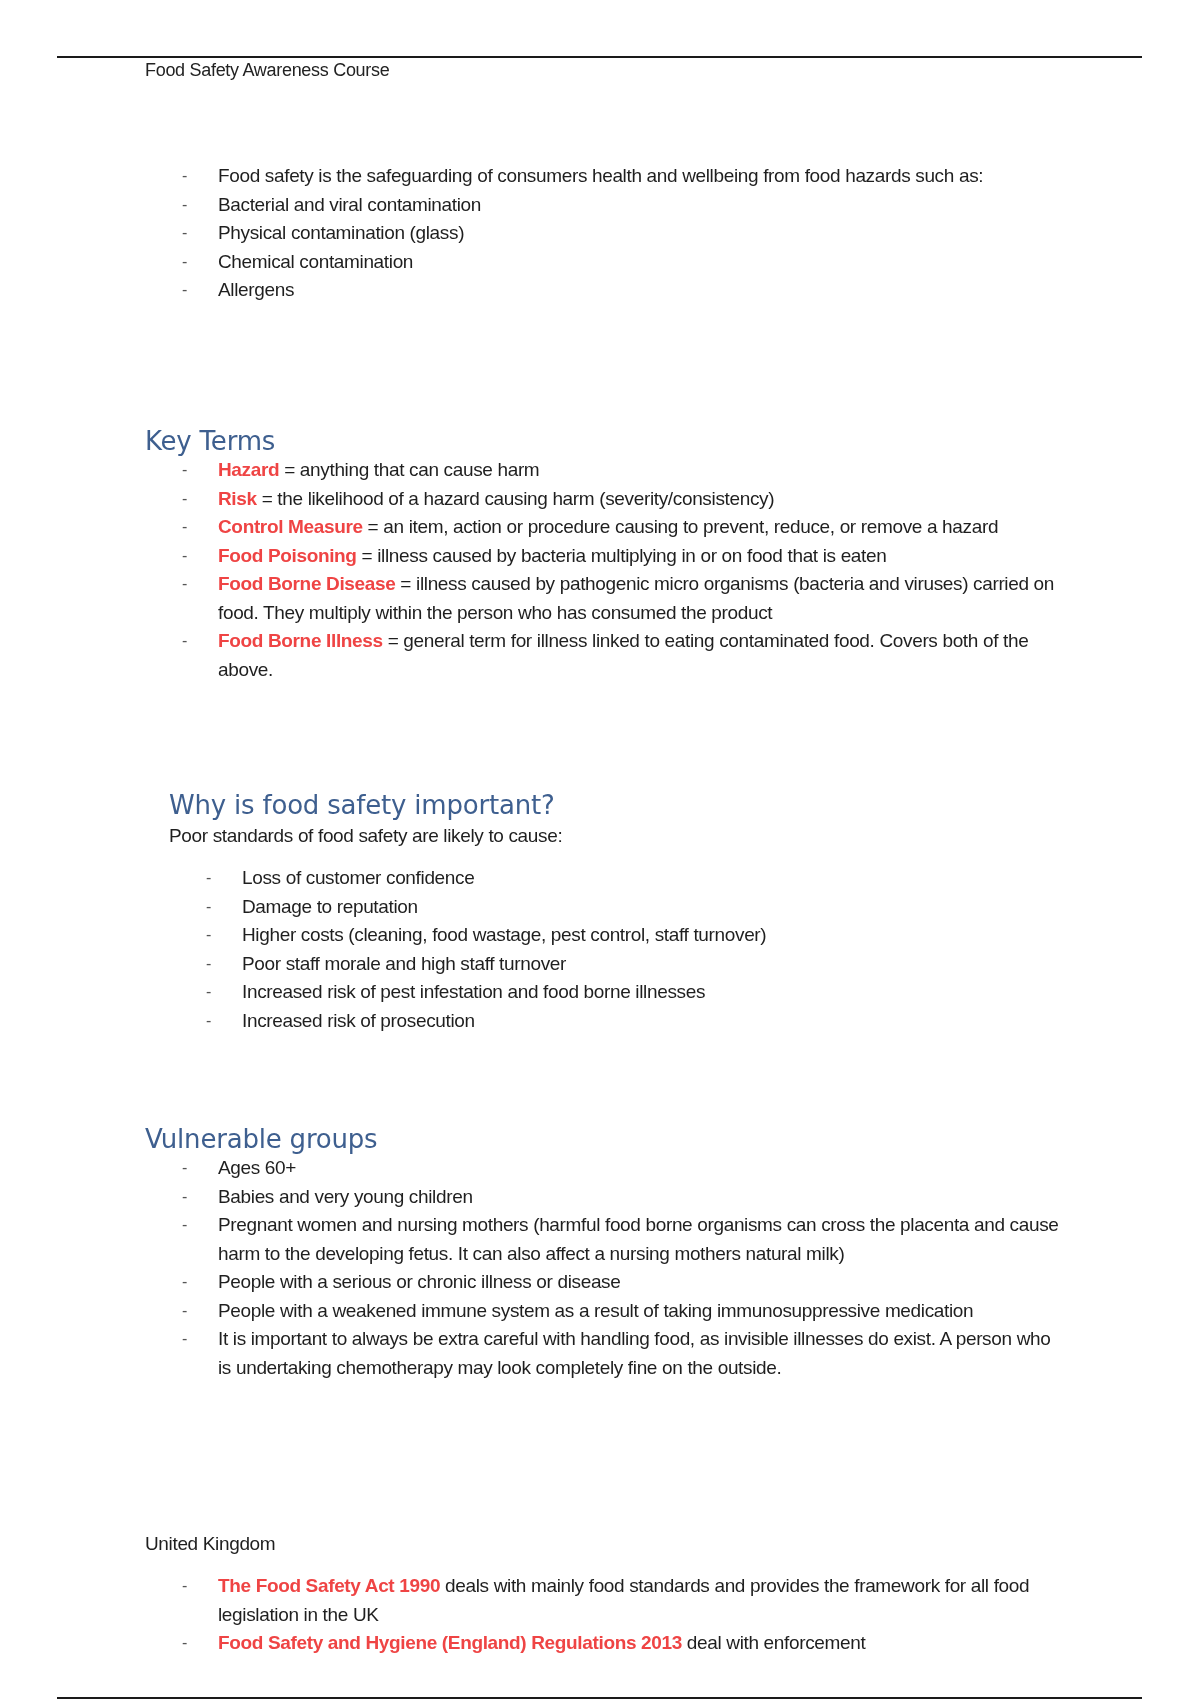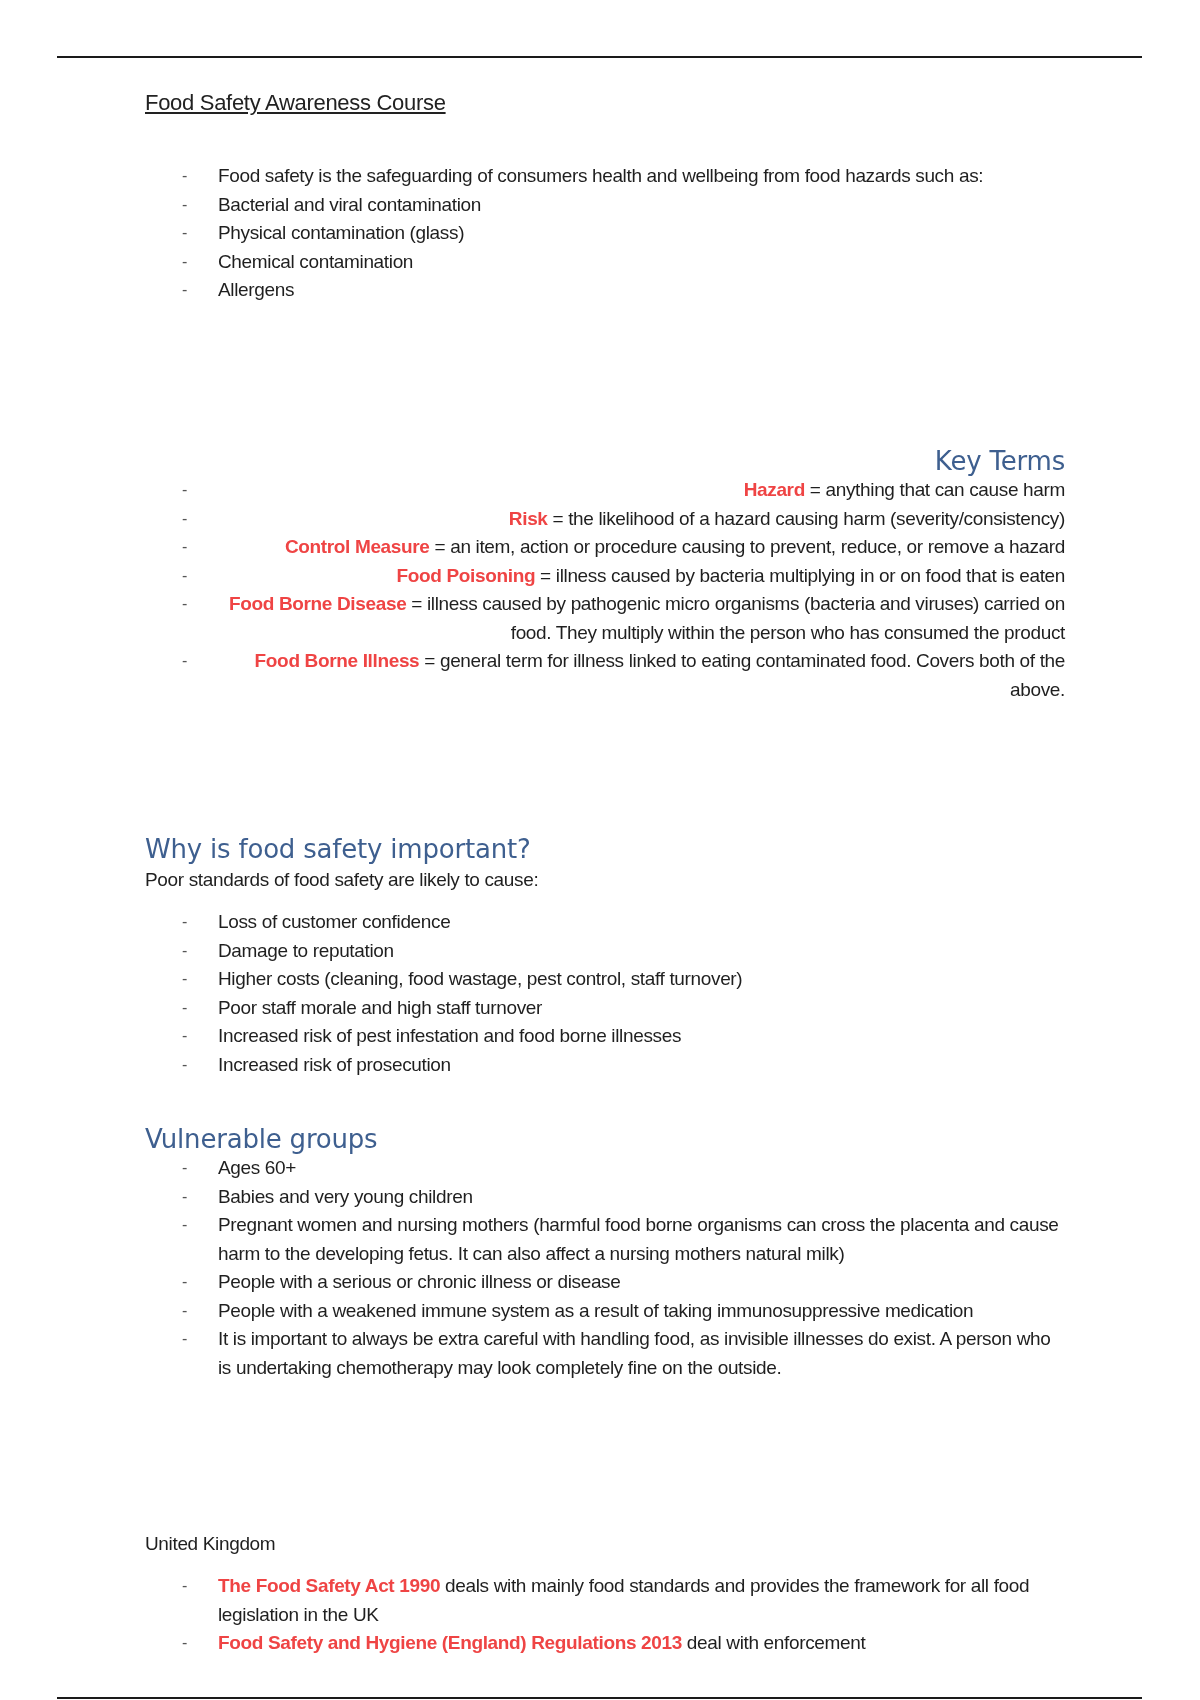--- a/index.html
+++ b/index.html
@@ -21,25 +21,24 @@
       width: 1085px;
       height: 2px;
       background: #1a1a1a;
     }
     .rule.top { top: 56px; }
     .rule.bottom { top: 1697px; }
 
     .header-text {
       position: absolute;
       left: 145px;
-      top: 90px;
-      font-size: 22px;
+      top: 60px;
+      font-size: 18px;
       letter-spacing: -0.3px;
       color: #222;
-      text-decoration: underline;
     }
 
     .content {
       position: absolute;
       left: 145px;
       top: 0;
       width: 920px;
     }
 
     .section { position: absolute; left: 0; width: 920px; }
@@ -93,33 +92,33 @@
   <div class="section" style="top:160px;">
     <ul class="dash" style="margin-top:2px;">
       <li><span class="bullet">-</span><span>Food safety is the safeguarding of consumers health and wellbeing from food hazards such as:</span></li>
       <li><span class="bullet">-</span><span>Bacterial and viral contamination</span></li>
       <li><span class="bullet">-</span><span>Physical contamination (glass)</span></li>
       <li><span class="bullet">-</span><span>Chemical contamination</span></li>
       <li><span class="bullet">-</span><span>Allergens</span></li>
     </ul>
   </div>
 
-  <div class="section" style="top:446px;text-align:right;">
+  <div class="section" style="top:426px;">
     <h2>Key Terms</h2>
     <ul class="dash" style="margin-top:0px;">
       <li><span class="bullet">-</span><b>Hazard</b><span> = anything that can cause harm</span></li>
       <li><span class="bullet">-</span><b>Risk</b><span> = the likelihood of a hazard causing harm (severity/consistency)</span></li>
       <li><span class="bullet">-</span><b>Control Measure</b><span> = an item, action or procedure causing to prevent, reduce, or remove a hazard</span></li>
       <li><span class="bullet">-</span><b>Food Poisoning</b><span> = illness caused by bacteria multiplying in or on food that is eaten</span></li>
       <li><span class="bullet">-</span><b>Food Borne Disease</b><span> = illness caused by pathogenic micro organisms (bacteria and viruses) carried on food. They multiply within the person who has consumed the product</span></li>
       <li><span class="bullet">-</span><b>Food Borne Illness</b><span> = general term for illness linked to eating contaminated food. Covers both of the above.</span></li>
     </ul>
   </div>
 
-  <div class="section" style="top:834px;">
+  <div class="section" style="top:790px;margin-left:24px;">
     <h2>Why is food safety important?</h2>
     <div class="intro">Poor standards of food safety are likely to cause:</div>
     <ul class="dash" style="margin-top:14px;">
       <li><span class="bullet">-</span><span>Loss of customer confidence</span></li>
       <li><span class="bullet">-</span><span>Damage to reputation</span></li>
       <li><span class="bullet">-</span><span>Higher costs (cleaning, food wastage, pest control, staff turnover)</span></li>
       <li><span class="bullet">-</span><span>Poor staff morale and high staff turnover</span></li>
       <li><span class="bullet">-</span><span>Increased risk of pest infestation and food borne illnesses</span></li>
       <li><span class="bullet">-</span><span>Increased risk of prosecution</span></li>
     </ul>

